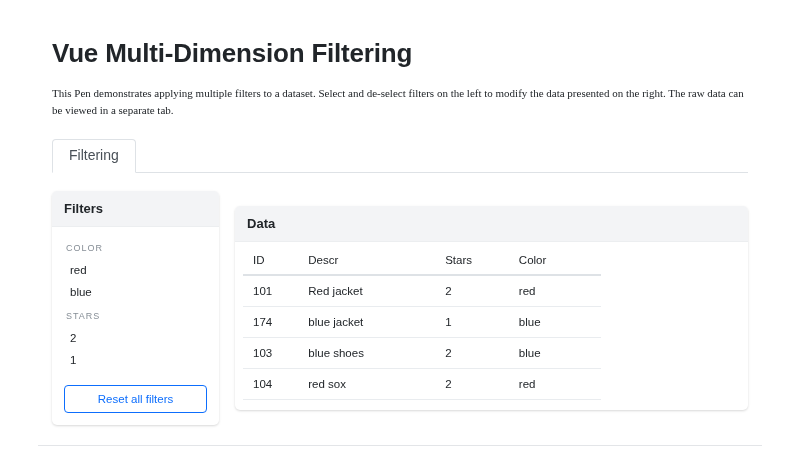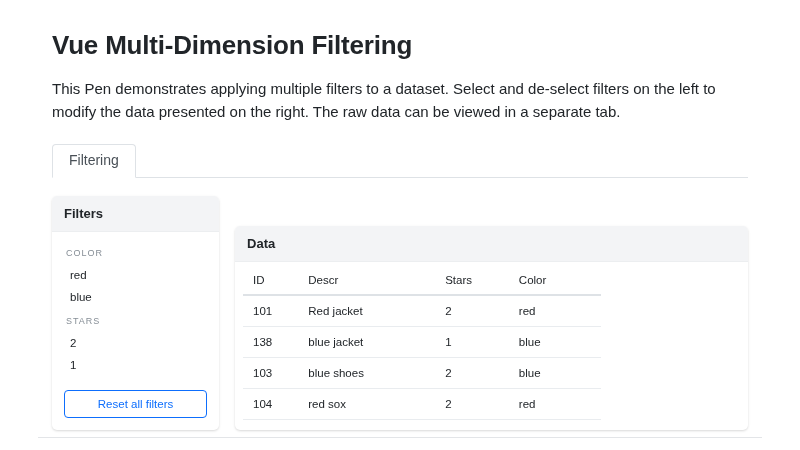--- a/index.html
+++ b/index.html
@@ -11,34 +11,36 @@
     color: #212529;
     overflow: hidden;
   }
   .page {
     width: 800px; height: 450px;
     position: relative;
     background: #ffffff;
   }
   .container {
     padding: 22px 52px 0 52px;
+    margin-top: 8px;
   }
   .page-title {
     font-size: 26px;
     font-weight: bold;
     letter-spacing: -0.2px;
     margin: 8px 0 16px 0;
     color: #212529;
   }
   .intro {
-    font-size: 15px;
+    font-size: 11px;
     line-height: 1.55;
     color: #212529;
     margin: 0 0 20px 0;
     max-width: 700px;
+    font-family: Liberation Serif, serif;
   }
   
   .tabs {
     display: flex;
     align-items: flex-end;
     border-bottom: 1px solid #dee2e6;
     margin-bottom: 18px;
   }
   .tab {
     font-size: 14px;
@@ -57,21 +59,21 @@
   }
   .hint {
     font-size: 11.5px;
     color: #212529;
     margin: 0 0 14px 0;
   }
   
   .row {
     display: flex;
     gap: 16px;
-    align-items: flex-end;
+    align-items: center;
   }
   .card {
     background: #ffffff;
     border-radius: 5px;
     box-shadow: 0 1px 3px rgba(0,0,0,0.10), 0 1px 2px rgba(0,0,0,0.06);
     overflow: hidden;
   }
   .card-filters { width: 168px; }
   .card-data { width: 516px; }
   .card-header {
@@ -189,21 +191,21 @@
               </tr>
             </thead>
             <tbody>
               <tr>
                 <td class="col-id">101</td>
                 <td class="col-descr">Red jacket</td>
                 <td class="col-stars">2</td>
                 <td class="col-color">red</td>
               </tr>
               <tr>
-                <td class="col-id">138</td>
+                <td class="col-id">174</td>
                 <td class="col-descr">blue jacket</td>
                 <td class="col-stars">1</td>
                 <td class="col-color">blue</td>
               </tr>
               <tr>
                 <td class="col-id">103</td>
                 <td class="col-descr">blue shoes</td>
                 <td class="col-stars">2</td>
                 <td class="col-color">blue</td>
               </tr>

